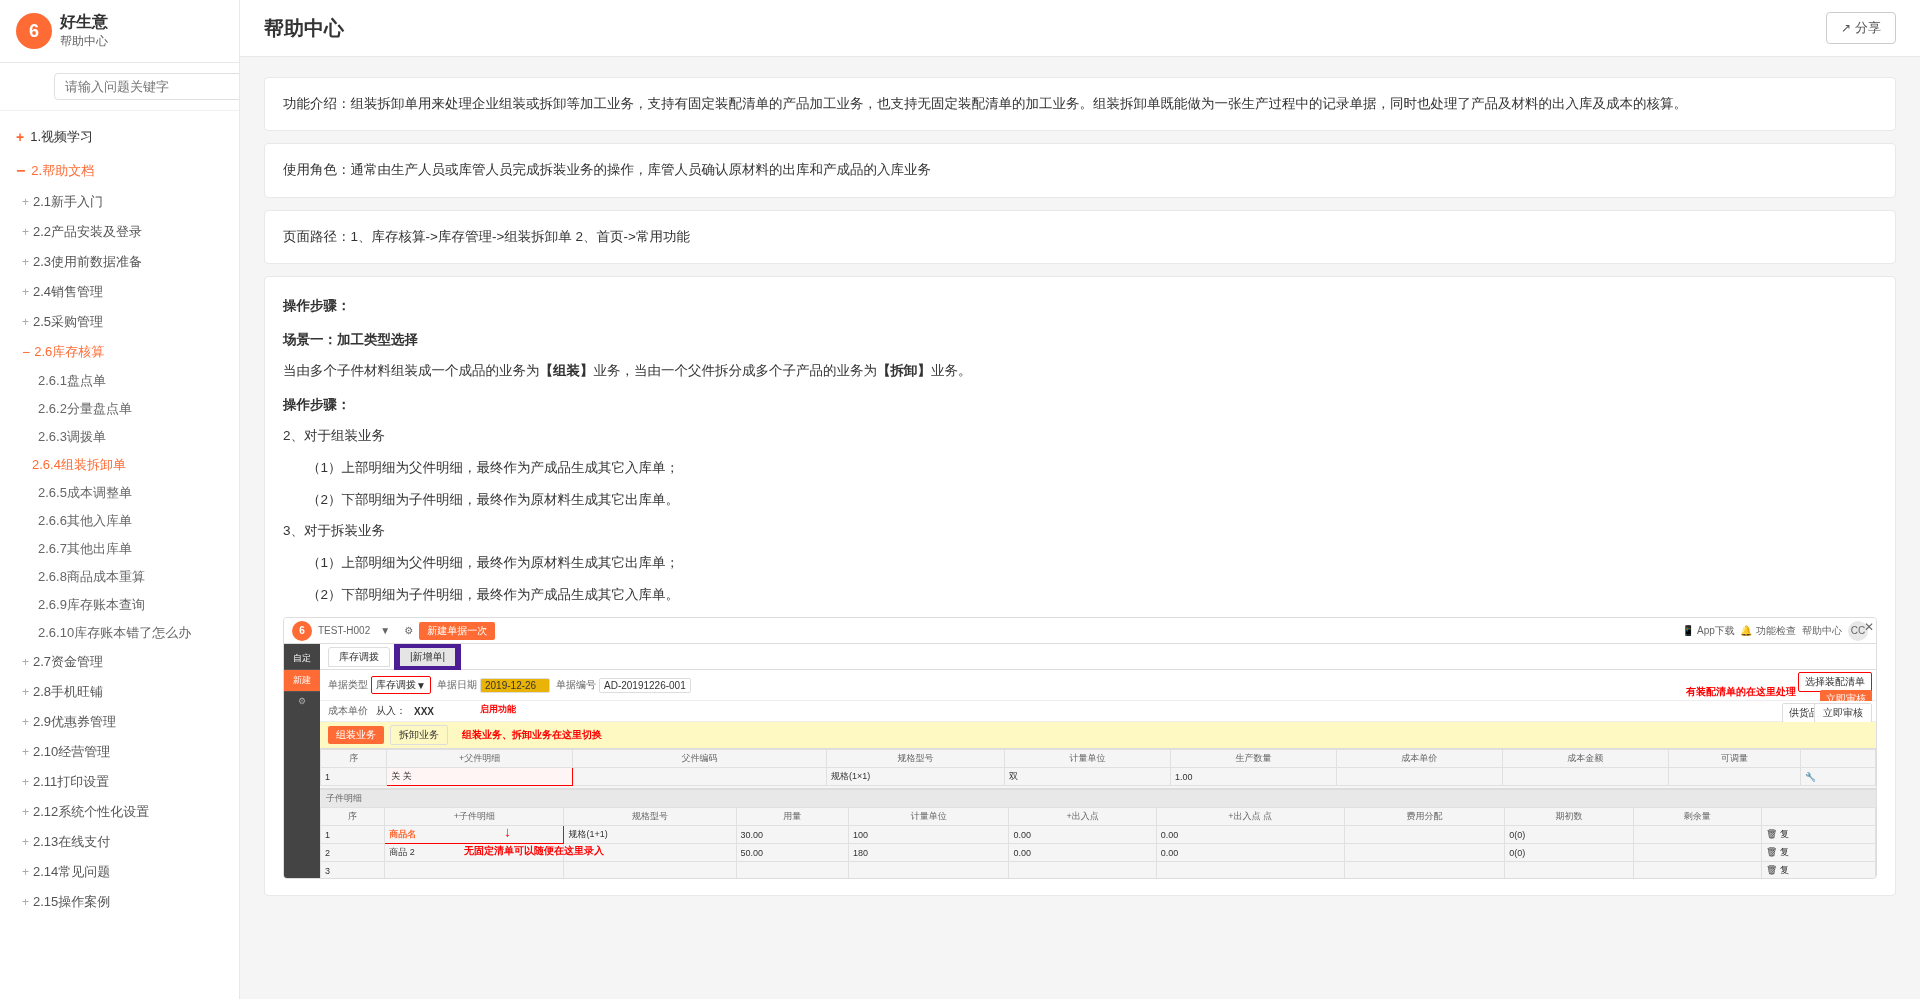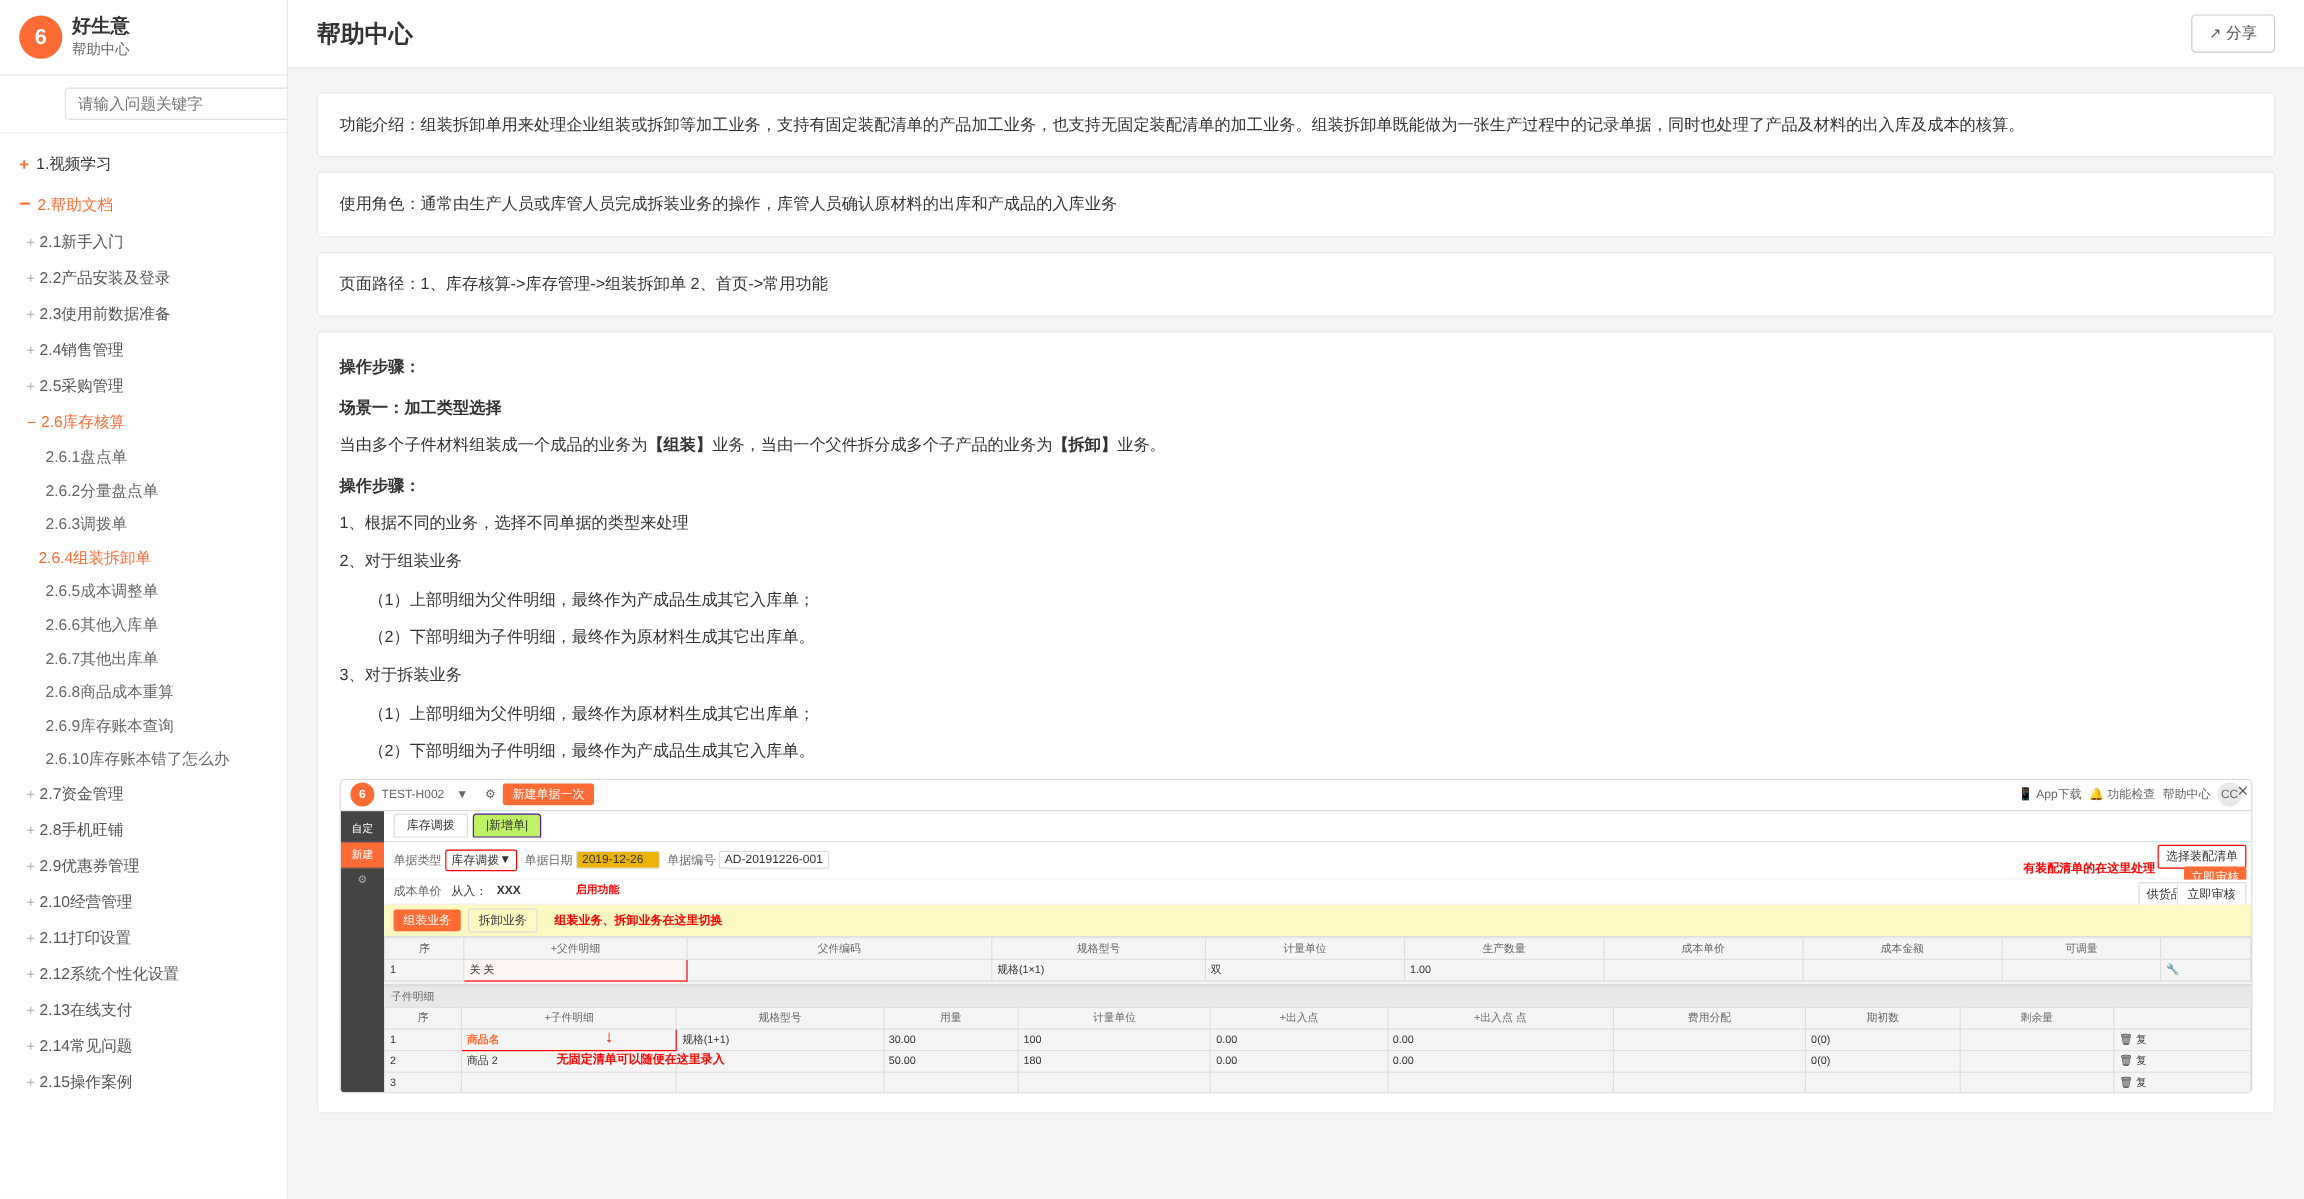--- a/index.html
+++ b/index.html
@@ -358,21 +358,20 @@
       <p style="font-weight:bold; margin-top:8px;">
         <span>场景一：加工类型选择</span>
       </p>
 
       <p>
         <span>当由多个子件材料组装成一个成品的业务为</span><span style="font-weight:bold;">【组装】</span><span>业务，当由一个父件拆分成多个子产品的业务为</span><span style="font-weight:bold;">【拆卸】</span><span>业务。</span>
       </p>
 
       <p class="bold" style="margin-top:8px;">操作步骤：</p>
 
-      <p class="step-item">1、根据不同的业务，选择不同单据的类型来处理</p>
       <p class="step-item">2、对于组装业务</p>
       <p class="sub-step">（1）上部明细为父件明细，最终作为产成品生成其它入库单；</p>
       <p class="sub-step">（2）下部明细为子件明细，最终作为原材料生成其它出库单。</p>
       <p class="step-item">3、对于拆装业务</p>
       <p class="sub-step">（1）上部明细为父件明细，最终作为原材料生成其它出库单；</p>
       <p class="sub-step">（2）下部明细为子件明细，最终作为产成品生成其它入库单。</p>
 
       <div class="screenshot-container">
         <div class="screenshot-inner">
 
@@ -396,21 +395,21 @@
               <div style="width:36px;background:#444;flex-shrink:0;padding-top:4px;">
                 <div style="color:#fff;text-align:center;font-size:9px;padding:4px 0;border-bottom:1px solid #555;">自定</div>
                 <div style="color:#fff;text-align:center;font-size:9px;padding:4px 0;background:#ff6b35;border-bottom:1px solid #555;">新建</div>
                 <div style="color:#aaa;text-align:center;font-size:9px;padding:4px 0;">⚙</div>
               </div>
 
               <div style="flex:1;background:#f5f5f5;overflow:hidden;">
 
                 <div style="display:flex;background:#fff;border-bottom:1px solid #ddd;padding:0 8px;gap:4px;align-items:center;height:26px;">
                   <div style="padding:2px 10px;border:1px solid #ddd;border-radius:3px 3px 0 0;font-size:10px;background:#fff;cursor:pointer;">库存调拨</div>
-                  <div style="padding:2px 10px;border:1px solid #4c1d95;border-radius:3px 3px 0 0;font-size:10px;background:#bef264;cursor:pointer;">|新增单|</div>
+                  <div style="padding:2px 10px;border:6px solid #4c1d95;border-radius:3px 3px 0 0;font-size:10px;background:#e5e5e5;cursor:pointer;">|新增单|</div>
                 </div>
 
                 <div style="background:#fff;padding:6px 8px;border-bottom:1px solid #eee;display:flex;flex-wrap:wrap;gap:6px;align-items:center;position:relative;">
                   <div style="display:flex;align-items:center;gap:3px;font-size:10px;">
                     <span style="color:#666;">单据类型</span>
                     <div style="border:1px solid #ff0000;border-radius:2px;padding:1px 4px;font-size:10px;min-width:60px;background:#fff;display:flex;align-items:center;justify-content:space-between;">
                       <span>库存调拨</span>
                         <span>▼</span>
                     </div>
                   </div>

